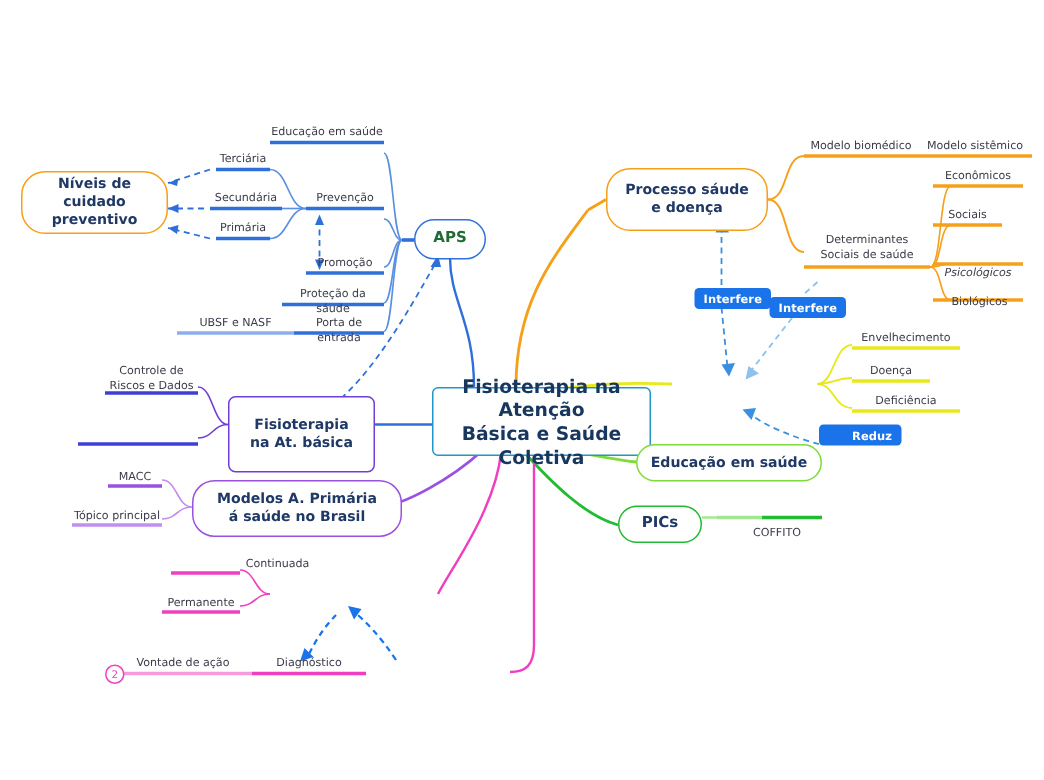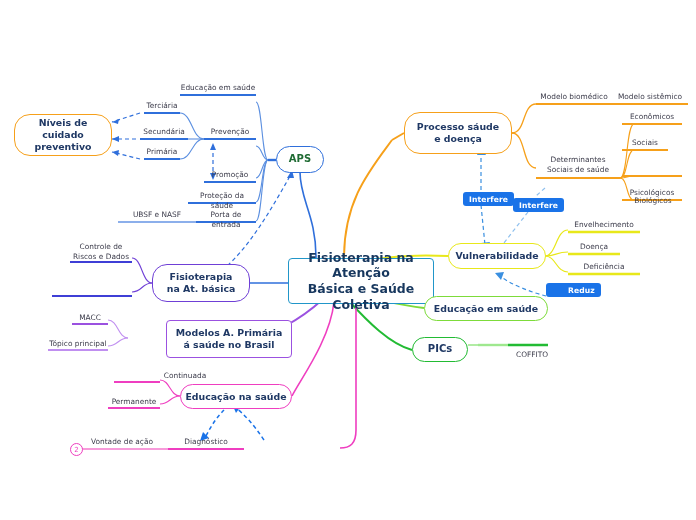--- a/index.html
+++ b/index.html
@@ -220,59 +220,57 @@
 Básica e Saúde Coletiva</div>
 
   <div class="node blue" style="left:276px; top:146px; width:48px; height:27px; font-size:10px; color:#1f6b33;">APS</div>
 
   <div class="node orange" style="left:14px; top:114px; width:98px; height:42px; font-size:9.4px; padding:0 6px; border-radius:16px;">Níveis de cuidado
 preventivo</div>
 
   <div class="node orange" style="left:404px; top:112px; width:108px; height:42px; font-size:9.4px; padding:0 6px; border-radius:16px;">Processo sáude
 e doença</div>
 
-  <div class="node yellow" style="left:448px; top:243px; width:98px; height:26px; font-size:9.4px; border-radius:13px;">Vulnerabilidade</div>
 
   <div class="node lgreen" style="left:424px; top:296px; width:124px; height:25px; font-size:9.4px; border-radius:13px;">Educação em saúde</div>
 
   <div class="node green" style="left:412px; top:337px; width:56px; height:25px; font-size:10px; border-radius:13px;">PICs</div>
 
-  <div class="node purple" style="left:152px; top:264px; width:98px; height:38px; font-size:9.4px; border-radius:15px;">Fisioterapia
+  <div class="node purple" style="left:152px; top:264px; width:98px; height:51px; font-size:9.4px; border-radius:5px;">Fisioterapia
 na At. básica</div>
 
-  <div class="node violet" style="left:128px; top:320px; width:126px; height:38px; font-size:9.4px; border-radius:4px;margin-left:38px;">Modelos A. Primária
+  <div class="node violet" style="left:128px; top:320px; width:140px; height:38px; font-size:9.4px; border-radius:15px;">Modelos A. Primária
 á saúde no Brasil</div>
 
-  <div class="node magenta" style="left:180px; top:384px; width:112px; height:25px; font-size:9.4px; border-radius:13px;">Educação na saúde</div>
 
 
   <div class="leaf" style="left:180px; top:83px; width:76px;">Educação em saúde</div>
   <div class="leaf" style="left:204px; top:127px; width:52px;">Prevenção</div>
   <div class="leaf" style="left:204px; top:170px; width:52px;">Promoção</div>
   <div class="leaf" style="left:188px; top:191px; width:68px;">Proteção da sáude</div>
   <div class="leaf" style="left:196px; top:210px; width:60px;">Porta de entrada</div>
   <div class="leaf" style="left:118px; top:210px; width:78px;">UBSF e NASF</div>
   <div class="leaf" style="left:144px; top:101px; width:36px;">Terciária</div>
   <div class="leaf" style="left:140px; top:127px; width:48px;">Secundária</div>
   <div class="leaf" style="left:144px; top:147px; width:36px;">Primária</div>
 
   <div class="leaf" style="left:536px; top:92px; width:76px;">Modelo biomédico</div>
   <div class="leaf" style="left:612px; top:92px; width:76px;">Modelo sistêmico</div>
   <div class="leaf" style="left:536px; top:155px; width:84px;">Determinantes
 Sociais de saúde</div>
   <div class="leaf" style="left:622px; top:112px; width:60px;">Econômicos</div>
   <div class="leaf" style="left:622px; top:138px; width:46px;">Sociais</div>
   <div class="leaf" style="left:623px; top:164px; width:60px;margin-top:32px;">Biológicos</div>
-  <div class="leaf" style="left:622px; top:188px; width:60px;">Psicológicos</div>
+  <div class="leaf" style="left:622px; top:177px; width:60px;font-style:italic;">Psicológicos</div>
 
   <div class="leaf" style="left:568px; top:220px; width:72px;">Envelhecimento</div>
   <div class="leaf" style="left:568px; top:242px; width:52px;">Doença</div>
   <div class="leaf" style="left:568px; top:262px; width:72px;">Deficiência</div>
 
-  <div class="leaf" style="left:488px; top:350px; width:60px;text-align:right;">COFFITO</div>
+  <div class="leaf" style="left:488px; top:350px; width:60px;">COFFITO</div>
 
   <div class="leaf" style="left:70px; top:242px; width:62px;">Controle de
 Riscos e Dados</div>
 
   <div class="leaf" style="left:72px; top:313px; width:36px;">MACC</div>
   <div class="leaf" style="left:48px; top:339px; width:60px;">Tópico principal</div>
 
   <div class="leaf" style="left:114px; top:371px; width:46px;margin-left:48px;">Continuada</div>
   <div class="leaf" style="left:108px; top:397px; width:52px;">Permanente</div>
 

